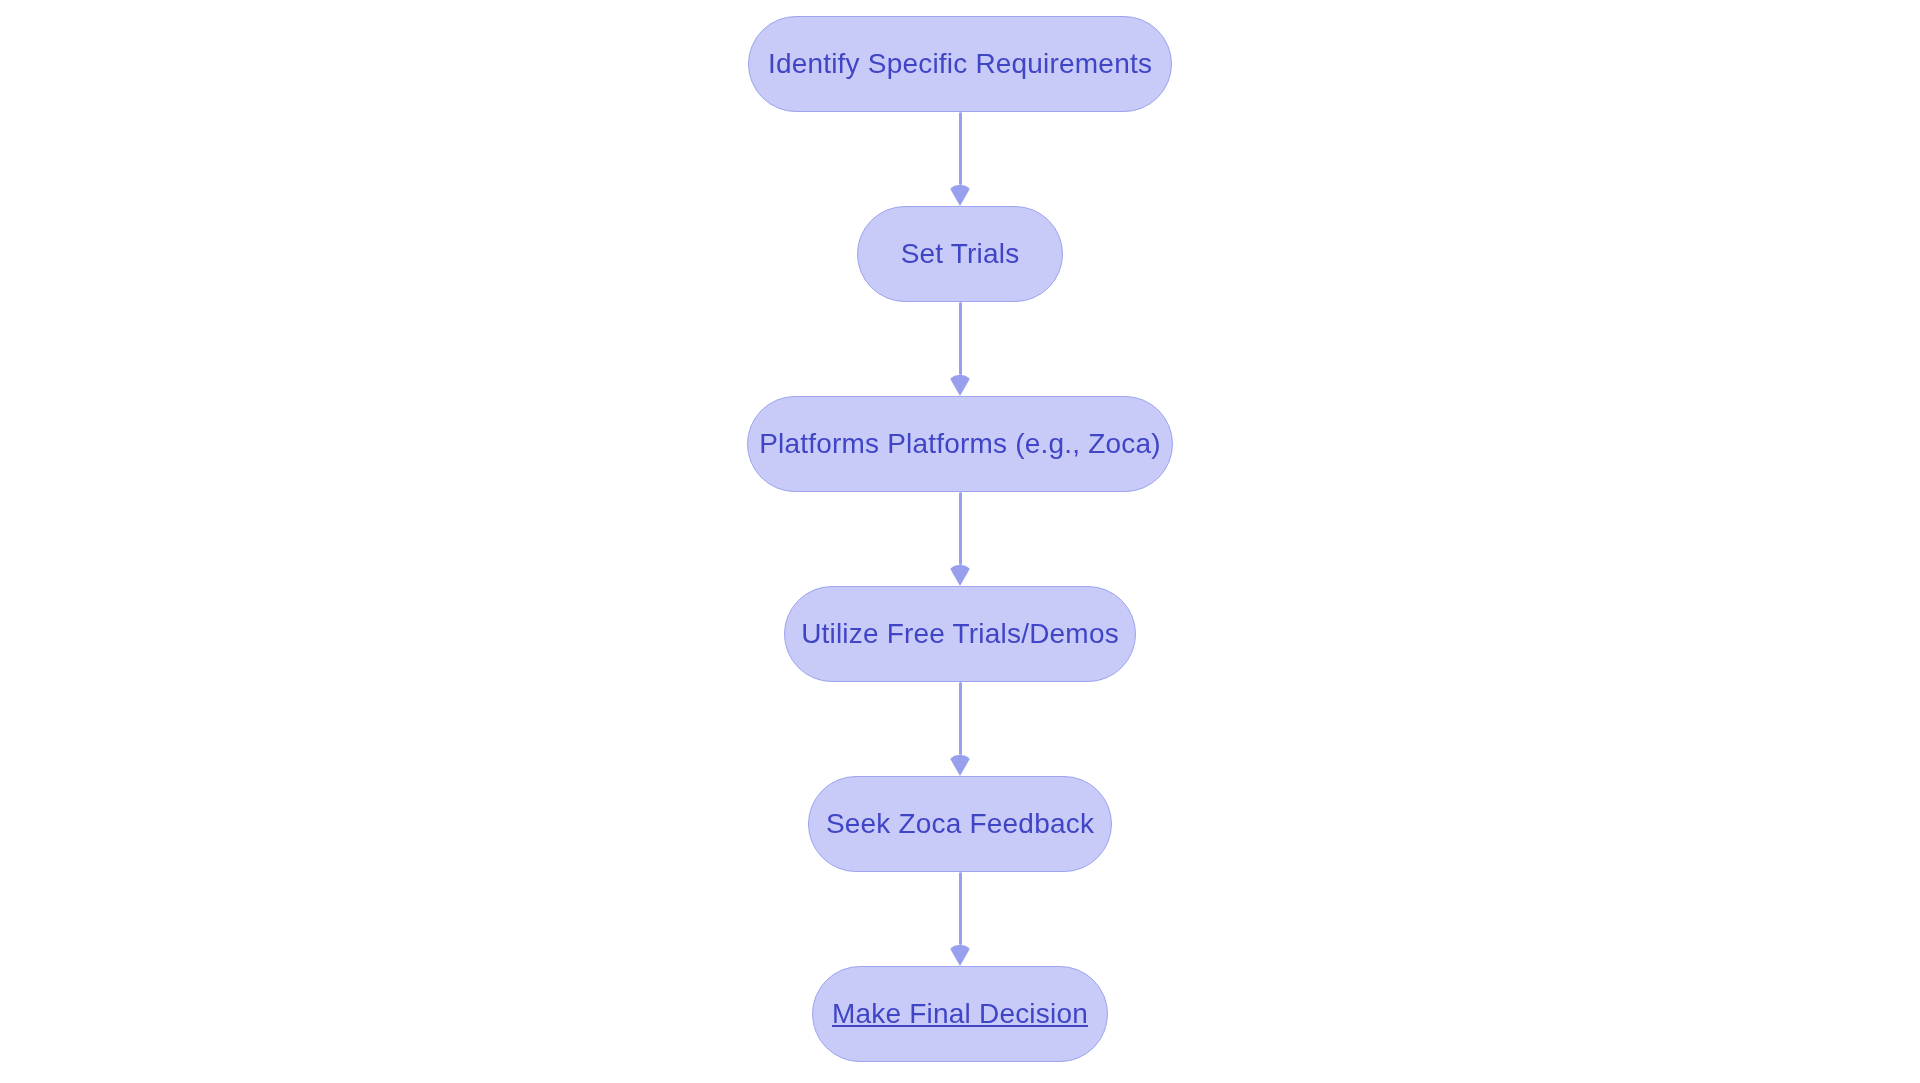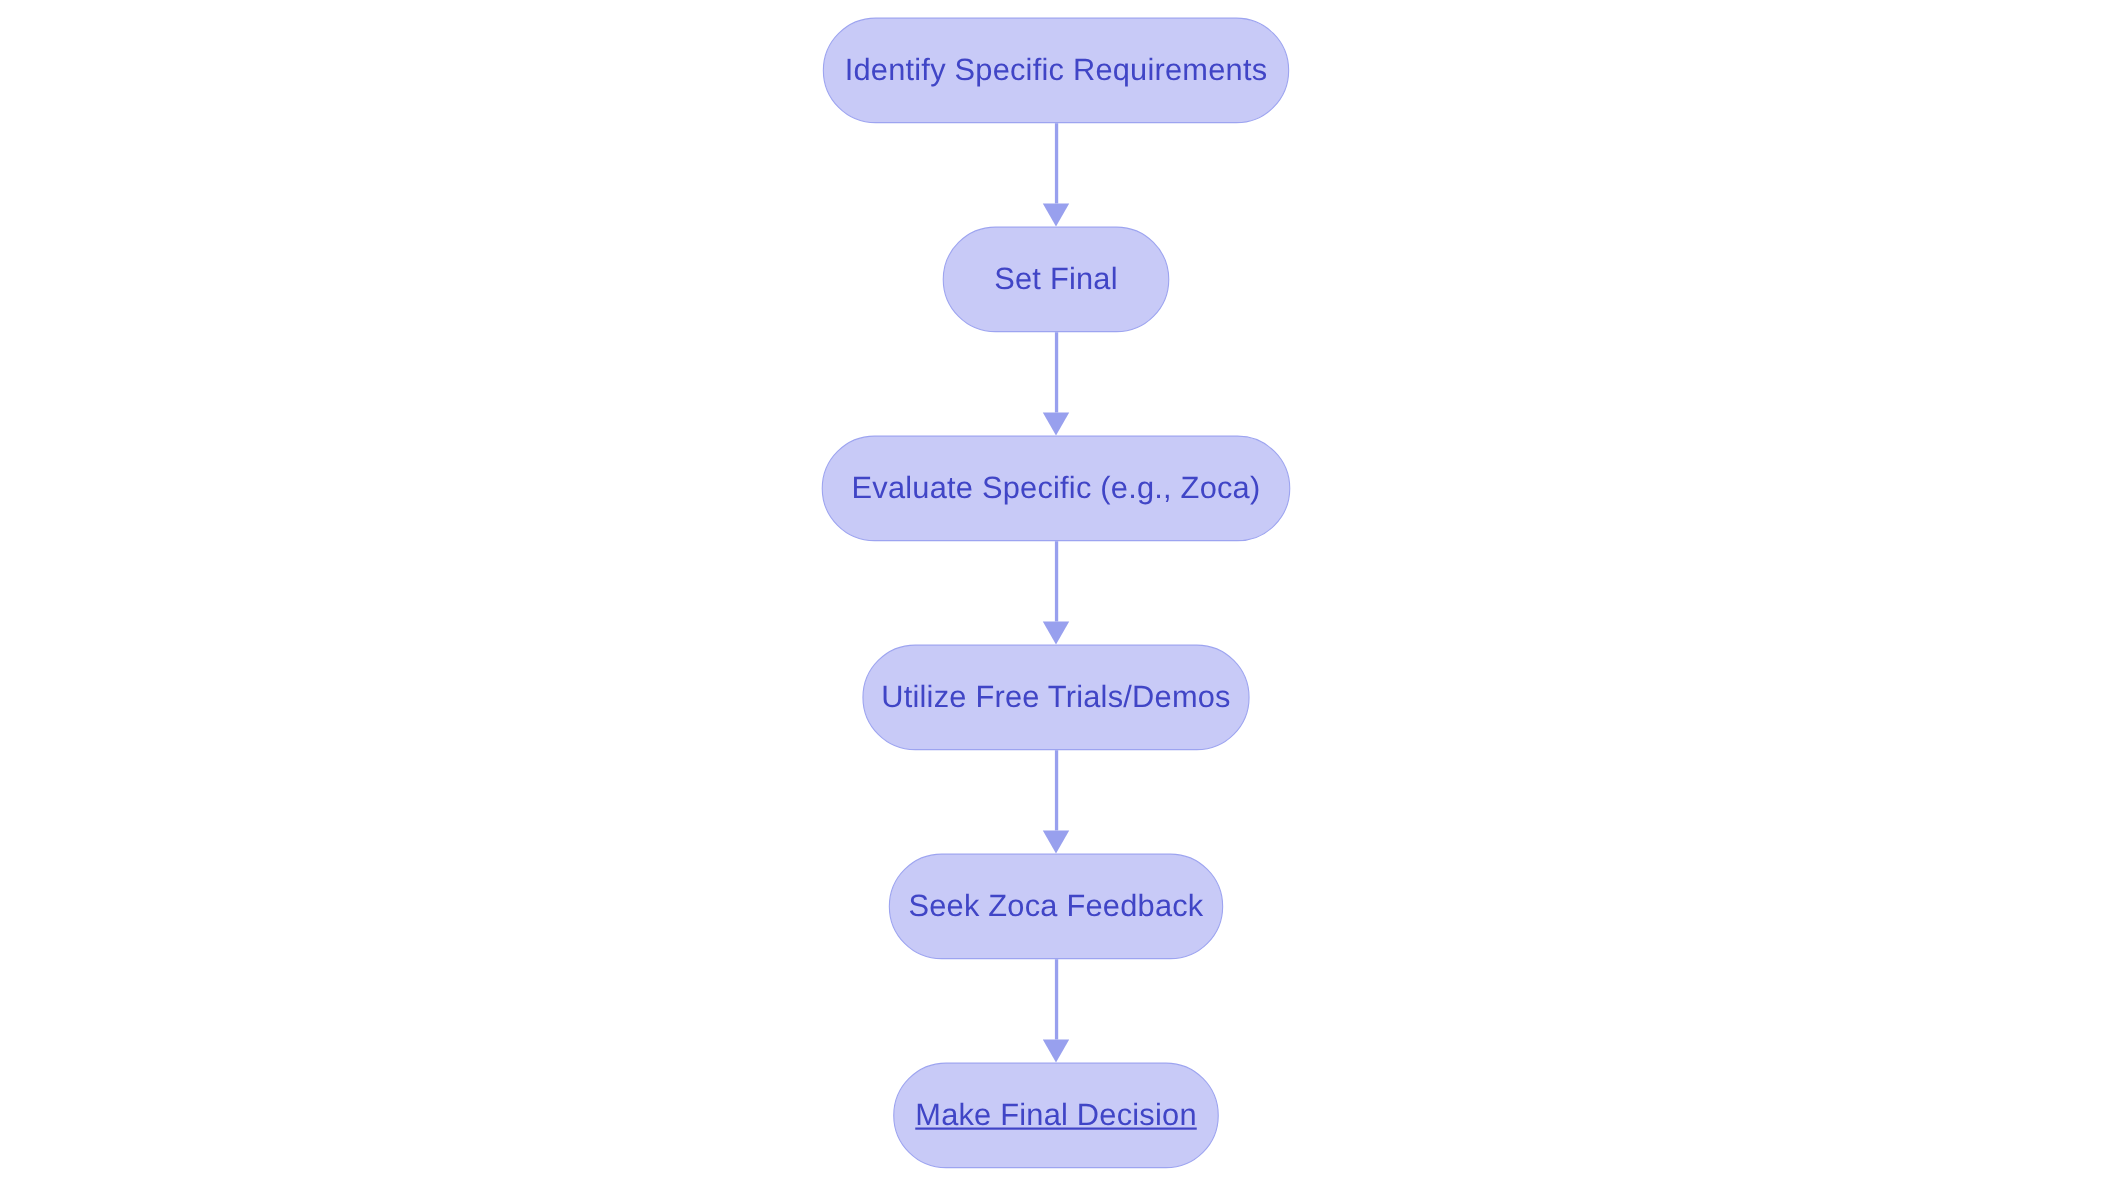--- a/index.html
+++ b/index.html
@@ -2,21 +2,21 @@
 <html style="--bg: #ffffff; --node-fill: #c8caf7; --node-border: #9da4f0; --node-text: #4045c6; --arrow: #98a0ee;"><head>
 <meta charset="utf-8">
 <style>
   :root {
     --bg: #ffffff;
     --node-fill: #c8caf7;
     --node-border: #9da4f0;
     --node-text: #4045c6;
     --arrow: #98a0ee;
   }
-  * { box-sizing: border-box; }
+  * { box-sizing: border-box; border-radius: 13px; }
   html, body { margin: 0; padding: 0; background: var(--bg); }
   .canvas {
     position: relative;
     width: 1920px;
     height: 1083px;
     background: var(--bg);
     overflow: hidden;
     font-family: "Liberation Sans", sans-serif;
   }
   .flow {
@@ -79,30 +79,30 @@
     <div class="node w1">
       <span>Identify Specific Requirements</span>
     </div>
 
     <div class="connector">
       <div class="line"></div>
       <div class="head"></div>
     </div>
 
     <div class="node w2">
-      <span>Set Final</span>
+      <span>Set Trials</span>
     </div>
 
     <div class="connector">
       <div class="line"></div>
       <div class="head"></div>
     </div>
 
     <div class="node w3">
-      <span>Evaluate Specific (e.g., Zoca)</span>
+      <span>Platforms Platforms (e.g., Zoca)</span>
     </div>
 
     <div class="connector">
       <div class="line"></div>
       <div class="head"></div>
     </div>
 
     <div class="node w4">
       <span>Utilize Free Trials/Demos</span>
     </div>

